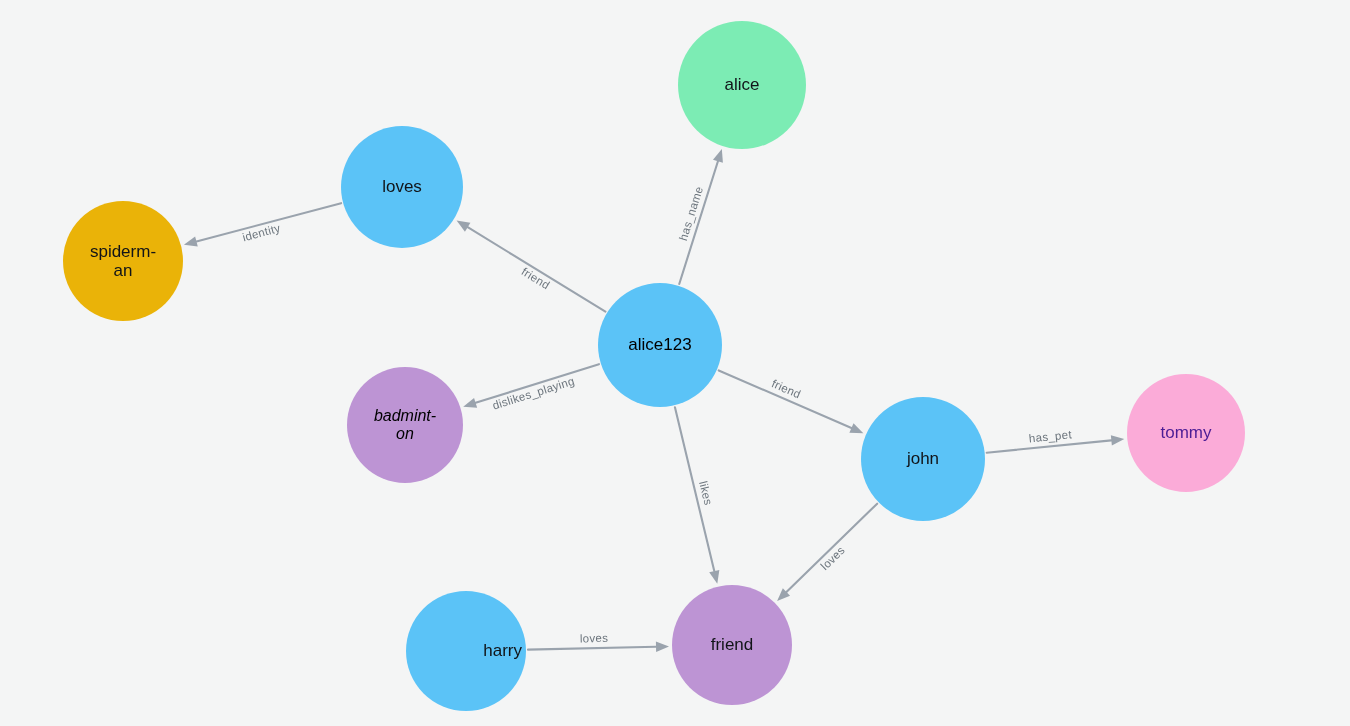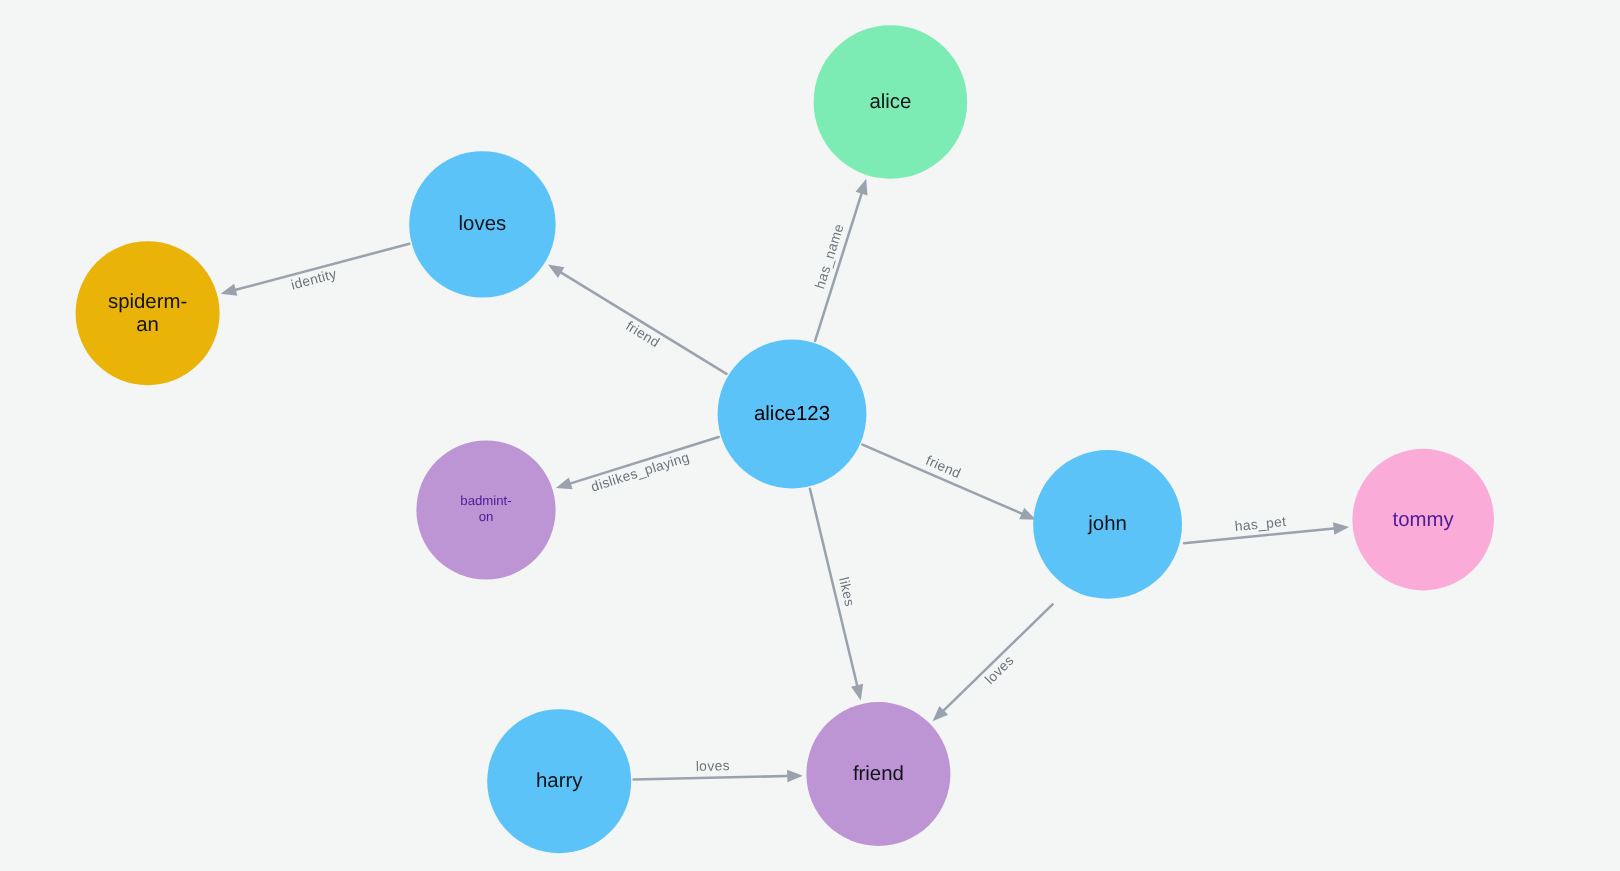--- a/index.html
+++ b/index.html
@@ -119,30 +119,30 @@
       </div>
       <div class="node" style="left: 341px; top: 126px; width: 122px; height: 122px; background: rgb(91, 195, 247); font-size: 17px; color: rgb(17, 20, 24);">
         <span class="node-label">loves</span>
       </div>
       <div class="node" style="left: 678px; top: 21px; width: 128px; height: 128px; background: rgb(124, 236, 180); font-size: 17px; color: rgb(17, 20, 24);">
         <span class="node-label">alice</span>
       </div>
       <div class="node" style="left: 598px; top: 283px; width: 124px; height: 124px; background: rgb(91, 195, 247); font-size: 17px; color: #000000;">
         <span class="node-label">alice123</span>
       </div>
-      <div class="node" style="left: 347px; top: 367px; width: 116px; height: 116px; background: rgb(189, 148, 212); font-size: 11px; color: #4c1d95;">
+      <div class="node" style="left: 347px; top: 367px; width: 116px; height: 116px; background: rgb(189, 148, 212); font-size: 16px; color: #000000; font-style: italic;">
         <span class="node-label">badmint-
 on</span>
       </div>
-      <div class="node" style="left: 861px; top: 375px; width: 124px; height: 124px; background: rgb(91, 195, 247); font-size: 17px; color: rgb(17, 20, 24);">
+      <div class="node" style="left: 861px; top: 397px; width: 124px; height: 124px; background: rgb(91, 195, 247); font-size: 17px; color: rgb(17, 20, 24);">
         <span class="node-label">john</span>
       </div>
       <div class="node" style="left: 1127px; top: 374px; width: 118px; height: 118px; background: rgb(251, 171, 216); font-size: 17px; color: #4c1d95;">
         <span class="node-label">tommy</span>
       </div>
       <div class="node" style="left: 672px; top: 585px; width: 120px; height: 120px; background: rgb(189, 148, 212); font-size: 17px; color: rgb(17, 20, 24);">
         <span class="node-label">friend</span>
       </div>
-      <div class="node" style="left: 406px; top: 591px; width: 120px; height: 120px; background: rgb(91, 195, 247); font-size: 17px; color: rgb(17, 20, 24);">
+      <div class="node" style="left: 406px; top: 591px; width: 120px; height: 120px; background: rgb(91, 195, 247); font-size: 17px; color: rgb(17, 20, 24); text-align: right;">
         <span class="node-label">harry</span>
       </div>
     </div>
 </div>
 
 </body></html>

